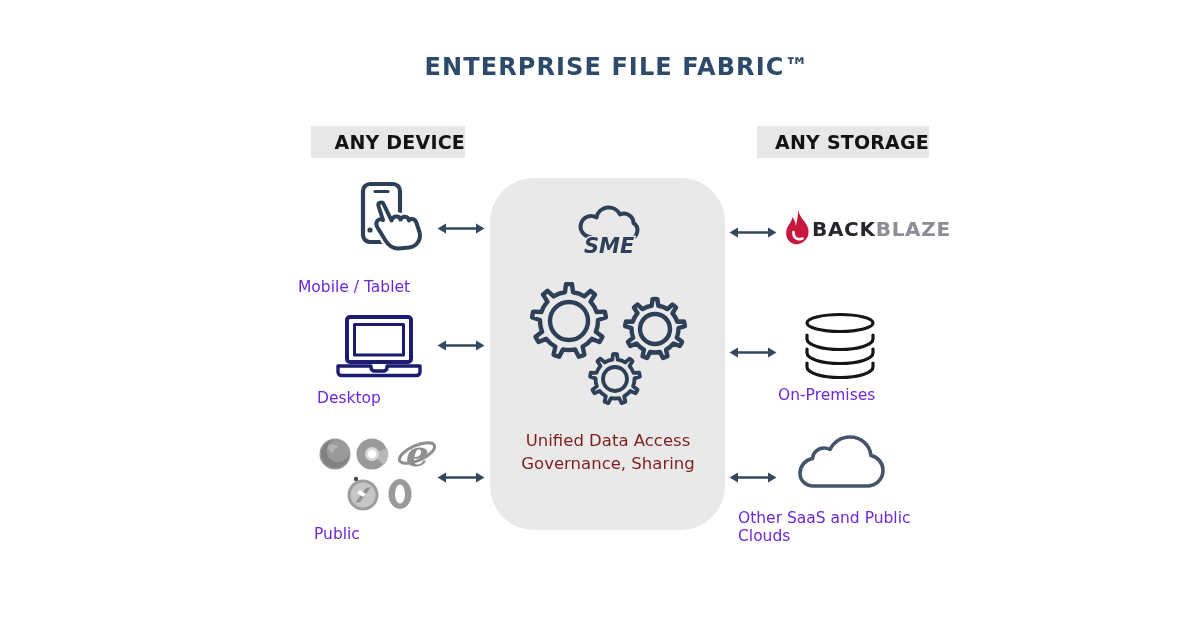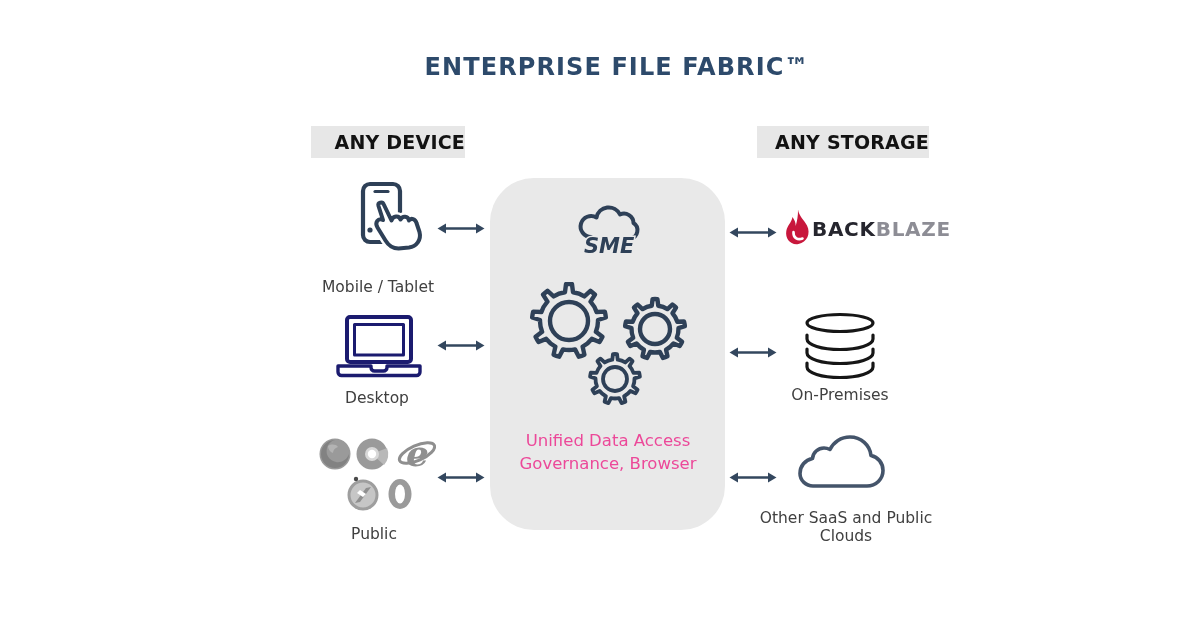--- a/index.html
+++ b/index.html
@@ -24,26 +24,26 @@
   .badge-device{left:311px;top:126px;width:154px}
   .badge-storage{left:757px;top:126px;width:172px}
 
   
   .center-box{
     left:490px;top:178px;width:235px;height:352px;
     background:#e9e9e9;border-radius:44px;
   }
   .center-desc{
     left:498px;top:429px;width:220px;text-align:center;
-    font-size:16.5px;line-height:23px;color:#ec4899;
+    font-size:16.5px;line-height:23px;color:#7f1d1d;
   }
 
   
   .item-label{
-    color:#404040;font-size:15.5px;text-align:center;
+    color:#6d28d9;font-size:15.5px;
   }
   .lbl-mobile{left:298px;top:278px;width:160px}
   .lbl-desktop{left:317px;top:389px;width:120px}
   .lbl-browser{left:314px;top:525px;width:120px}
   .lbl-onprem{left:778px;top:386px;width:124px}
   .lbl-cloud{left:738px;top:509px;width:216px}
 
   
   .ic-mobile{left:350px;top:181px}
   .ic-desktop{left:334px;top:314px}
@@ -105,21 +105,21 @@
   <path class="gear" d="M52.96,10.28 L54.03,2.12 A37 37 0 0 1 59.97,2.12 L61.04,10.28 A29 29 0 0 1 72.37,14.41 L78.43,8.84 A37 37 0 0 1 82.98,12.66 L78.55,19.60 A29 29 0 0 1 84.58,30.04 L92.81,29.67 A37 37 0 0 1 93.84,35.52 L85.98,37.99 A29 29 0 0 1 83.89,49.86 L90.42,54.87 A37 37 0 0 1 87.46,60.01 L79.85,56.85 A29 29 0 0 1 70.61,64.61 L72.40,72.64 A37 37 0 0 1 66.83,74.67 L63.03,67.37 A29 29 0 0 1 50.97,67.37 L47.17,74.67 A37 37 0 0 1 41.60,72.64 L43.39,64.61 A29 29 0 0 1 34.15,56.85 L26.54,60.01 A37 37 0 0 1 23.58,54.87 L30.11,49.86 A29 29 0 0 1 28.02,37.99 L20.16,35.52 A37 37 0 0 1 21.19,29.67 L29.42,30.04 A29 29 0 0 1 35.45,19.60 L31.02,12.66 A37 37 0 0 1 35.57,8.84 L41.63,14.41 A29 29 0 0 1 52.96,10.28 Z"></path>
   <circle class="gear" cx="57" cy="39" r="19"></circle>
   <path class="gear" d="M139.73,23.73 L140.59,17.10 A30 30 0 0 1 145.41,17.10 L146.27,23.73 A23.5 23.5 0 0 1 155.45,27.07 L160.38,22.55 A30 30 0 0 1 164.06,25.64 L160.46,31.28 A23.5 23.5 0 0 1 165.35,39.74 L172.03,39.44 A30 30 0 0 1 172.87,44.18 L166.49,46.18 A23.5 23.5 0 0 1 164.79,55.80 L170.10,59.87 A30 30 0 0 1 167.69,64.04 L161.52,61.47 A23.5 23.5 0 0 1 154.03,67.75 L155.49,74.28 A30 30 0 0 1 150.97,75.92 L147.89,69.99 A23.5 23.5 0 0 1 138.11,69.99 L135.03,75.92 A30 30 0 0 1 130.51,74.28 L131.97,67.75 A23.5 23.5 0 0 1 124.48,61.47 L118.31,64.04 A30 30 0 0 1 115.90,59.87 L121.21,55.80 A23.5 23.5 0 0 1 119.51,46.18 L113.13,44.18 A30 30 0 0 1 113.97,39.44 L120.65,39.74 A23.5 23.5 0 0 1 125.54,31.28 L121.94,25.64 A30 30 0 0 1 125.62,22.55 L130.55,27.07 A23.5 23.5 0 0 1 139.73,23.73 Z"></path>
   <circle class="gear" cx="143" cy="47" r="15"></circle>
   <path class="gear thin" d="M100.29,77.69 L101.00,72.08 A25 25 0 0 1 105.00,72.08 L105.71,77.69 A19.5 19.5 0 0 1 113.33,80.46 L117.48,76.62 A25 25 0 0 1 120.55,79.20 L117.49,83.95 A19.5 19.5 0 0 1 121.55,90.97 L127.19,90.70 A25 25 0 0 1 127.89,94.65 L122.49,96.32 A19.5 19.5 0 0 1 121.08,104.30 L125.58,107.72 A25 25 0 0 1 123.58,111.20 L118.37,109.01 A19.5 19.5 0 0 1 112.15,114.22 L113.41,119.73 A25 25 0 0 1 109.64,121.10 L107.05,116.07 A19.5 19.5 0 0 1 98.95,116.07 L96.36,121.10 A25 25 0 0 1 92.59,119.73 L93.85,114.22 A19.5 19.5 0 0 1 87.63,109.01 L82.42,111.20 A25 25 0 0 1 80.42,107.72 L84.92,104.30 A19.5 19.5 0 0 1 83.51,96.32 L78.11,94.65 A25 25 0 0 1 78.81,90.70 L84.45,90.97 A19.5 19.5 0 0 1 88.51,83.95 L85.45,79.20 A25 25 0 0 1 88.52,76.62 L92.67,80.46 A19.5 19.5 0 0 1 100.29,77.69 Z"></path>
   <circle class="gear thin" cx="103" cy="97" r="12"></circle>
 </svg>
 
 <div class="abs center-desc">
   <div>Unified Data Access</div>
-  <div>Governance, Browser</div>
+  <div>Governance, Sharing</div>
 </div>
 
 <svg class="abs ic-mobile" width="82" height="74" viewBox="0 0 82 74">
   <rect class="st-slate" stroke-width="4.2" x="13" y="3" width="37" height="58" rx="7"></rect>
   <line class="st-slate" stroke-width="3.2" x1="25" y1="10.5" x2="38" y2="10.5"></line>
   <circle cx="20" cy="49" r="2.6" fill="#2e4057"></circle>
   <path d="M27.5,46.5 C24.5,41.5 28,36.5 33,39 L28.5,25 C27.5,21.5 32.5,20 33.8,23.5 L41.5,39.5 C43,34.5 49,34 50.5,38.5 C52.5,34.5 58,35 59,39.5 C61,36.5 65.5,38 66.5,42 L69.5,51 C71.5,59 66.5,65.5 59,66.5 L48.5,67.5 C42.5,67.5 38.5,64.5 35.5,59.5 Z" fill="#ffffff" stroke="#ffffff" stroke-width="9" stroke-linejoin="round" stroke-linecap="round"></path>
   <path d="M27.5,46.5 C24.5,41.5 28,36.5 33,39 L28.5,25 C27.5,21.5 32.5,20 33.8,23.5 L41.5,39.5 C43,34.5 49,34 50.5,38.5 C52.5,34.5 58,35 59,39.5 C61,36.5 65.5,38 66.5,42 L69.5,51 C71.5,59 66.5,65.5 59,66.5 L48.5,67.5 C42.5,67.5 38.5,64.5 35.5,59.5 Z" fill="#ffffff" stroke="#2e4057" stroke-width="4" stroke-linejoin="round" stroke-linecap="round"></path>
 </svg>
 <div class="abs item-label lbl-mobile">Mobile / Tablet</div>

